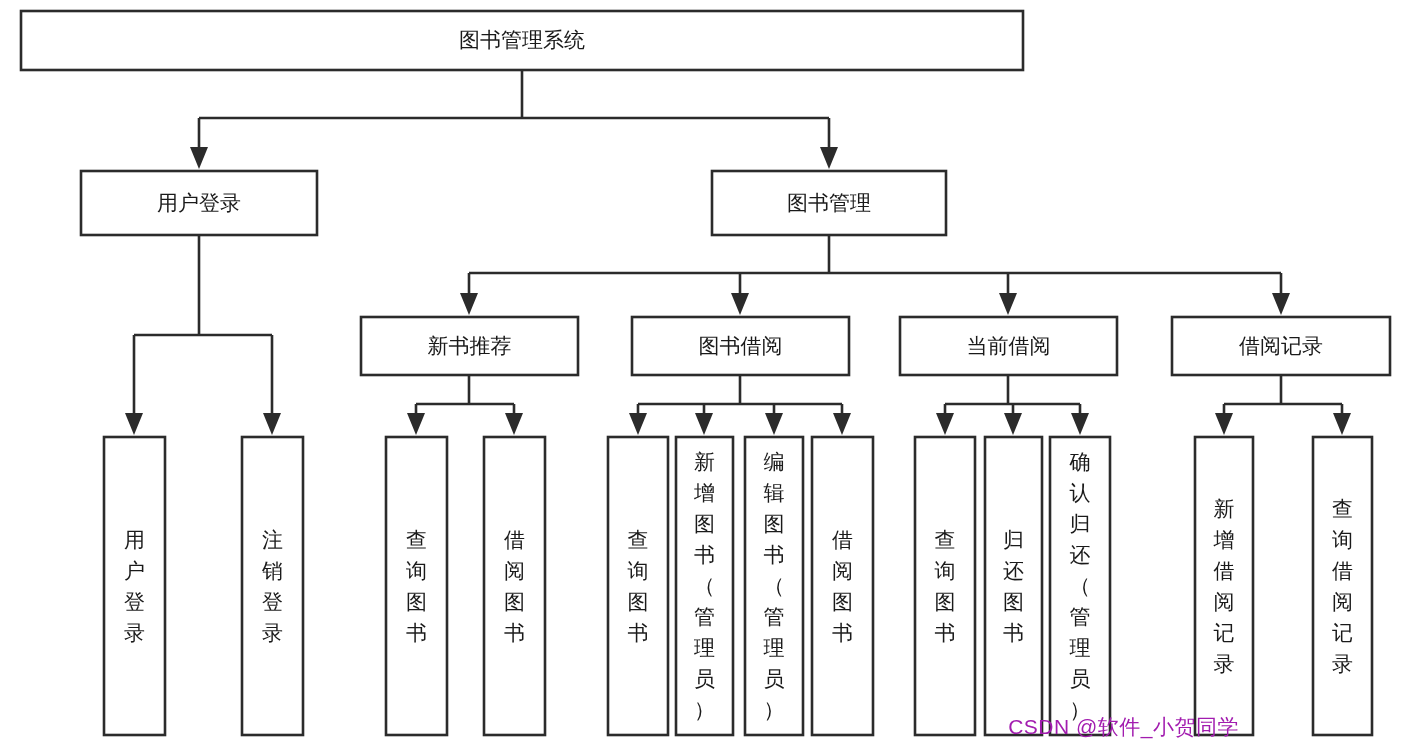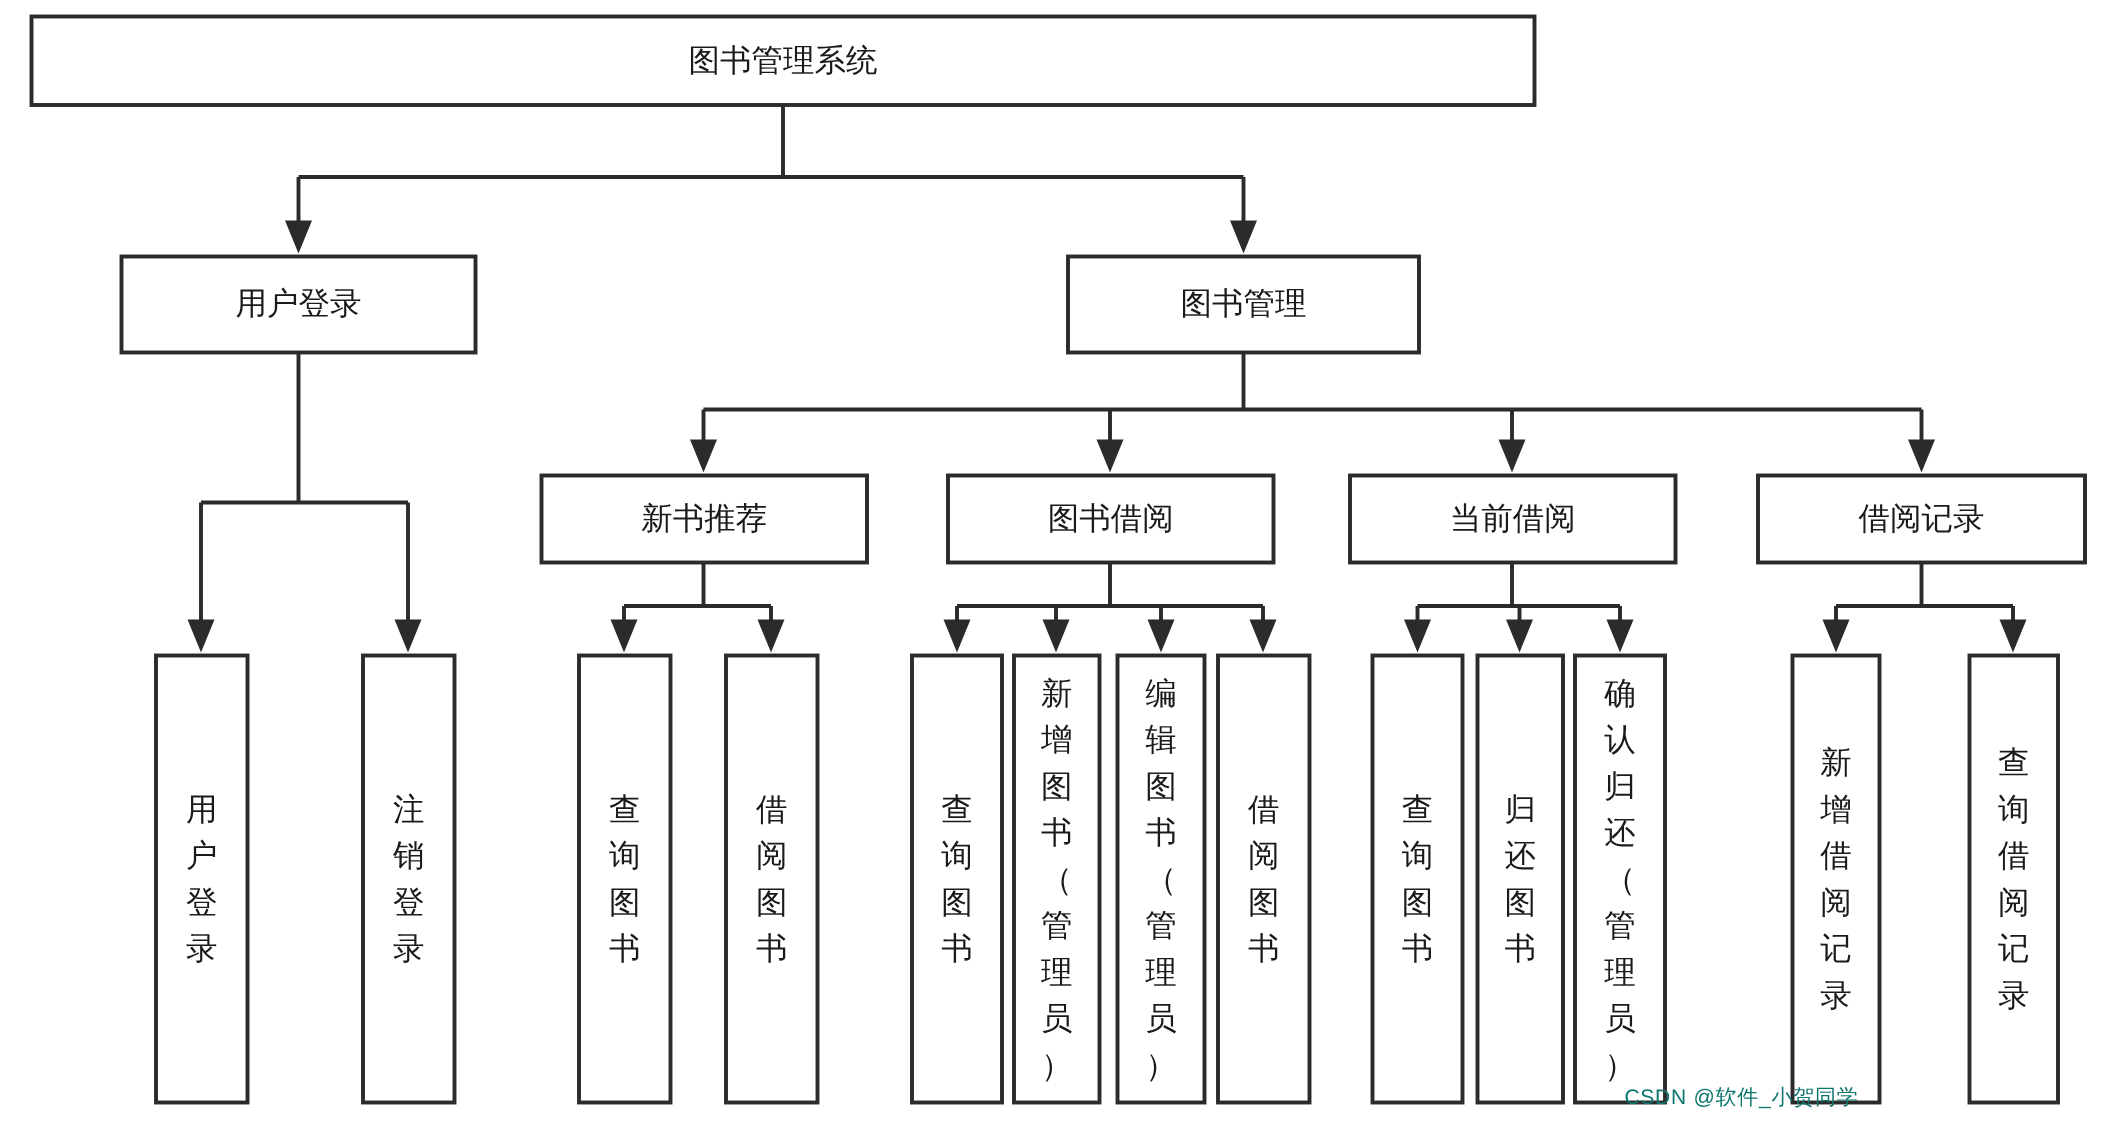--- a/index.html
+++ b/index.html
@@ -53,22 +53,22 @@
     font-family: "Liberation Sans", "DejaVu Sans", sans-serif;
     font-size: 21px;
     fill: #1a1a1a;
     text-anchor: middle;
   }
   .watermark-text {
     position: absolute;
     right: 10px;
     bottom: 6px;
     font-family: "Liberation Sans", "DejaVu Sans", sans-serif;
-    font-size: 14px;
-    color: #0f766e;
+    font-size: 21px;
+    color: #a21caf;
     white-space: nowrap;
     letter-spacing: 0.5px;
     user-select: none;
   }
 </style>
 </head>
 <body>
 
 <div id="diagram-root">
 

